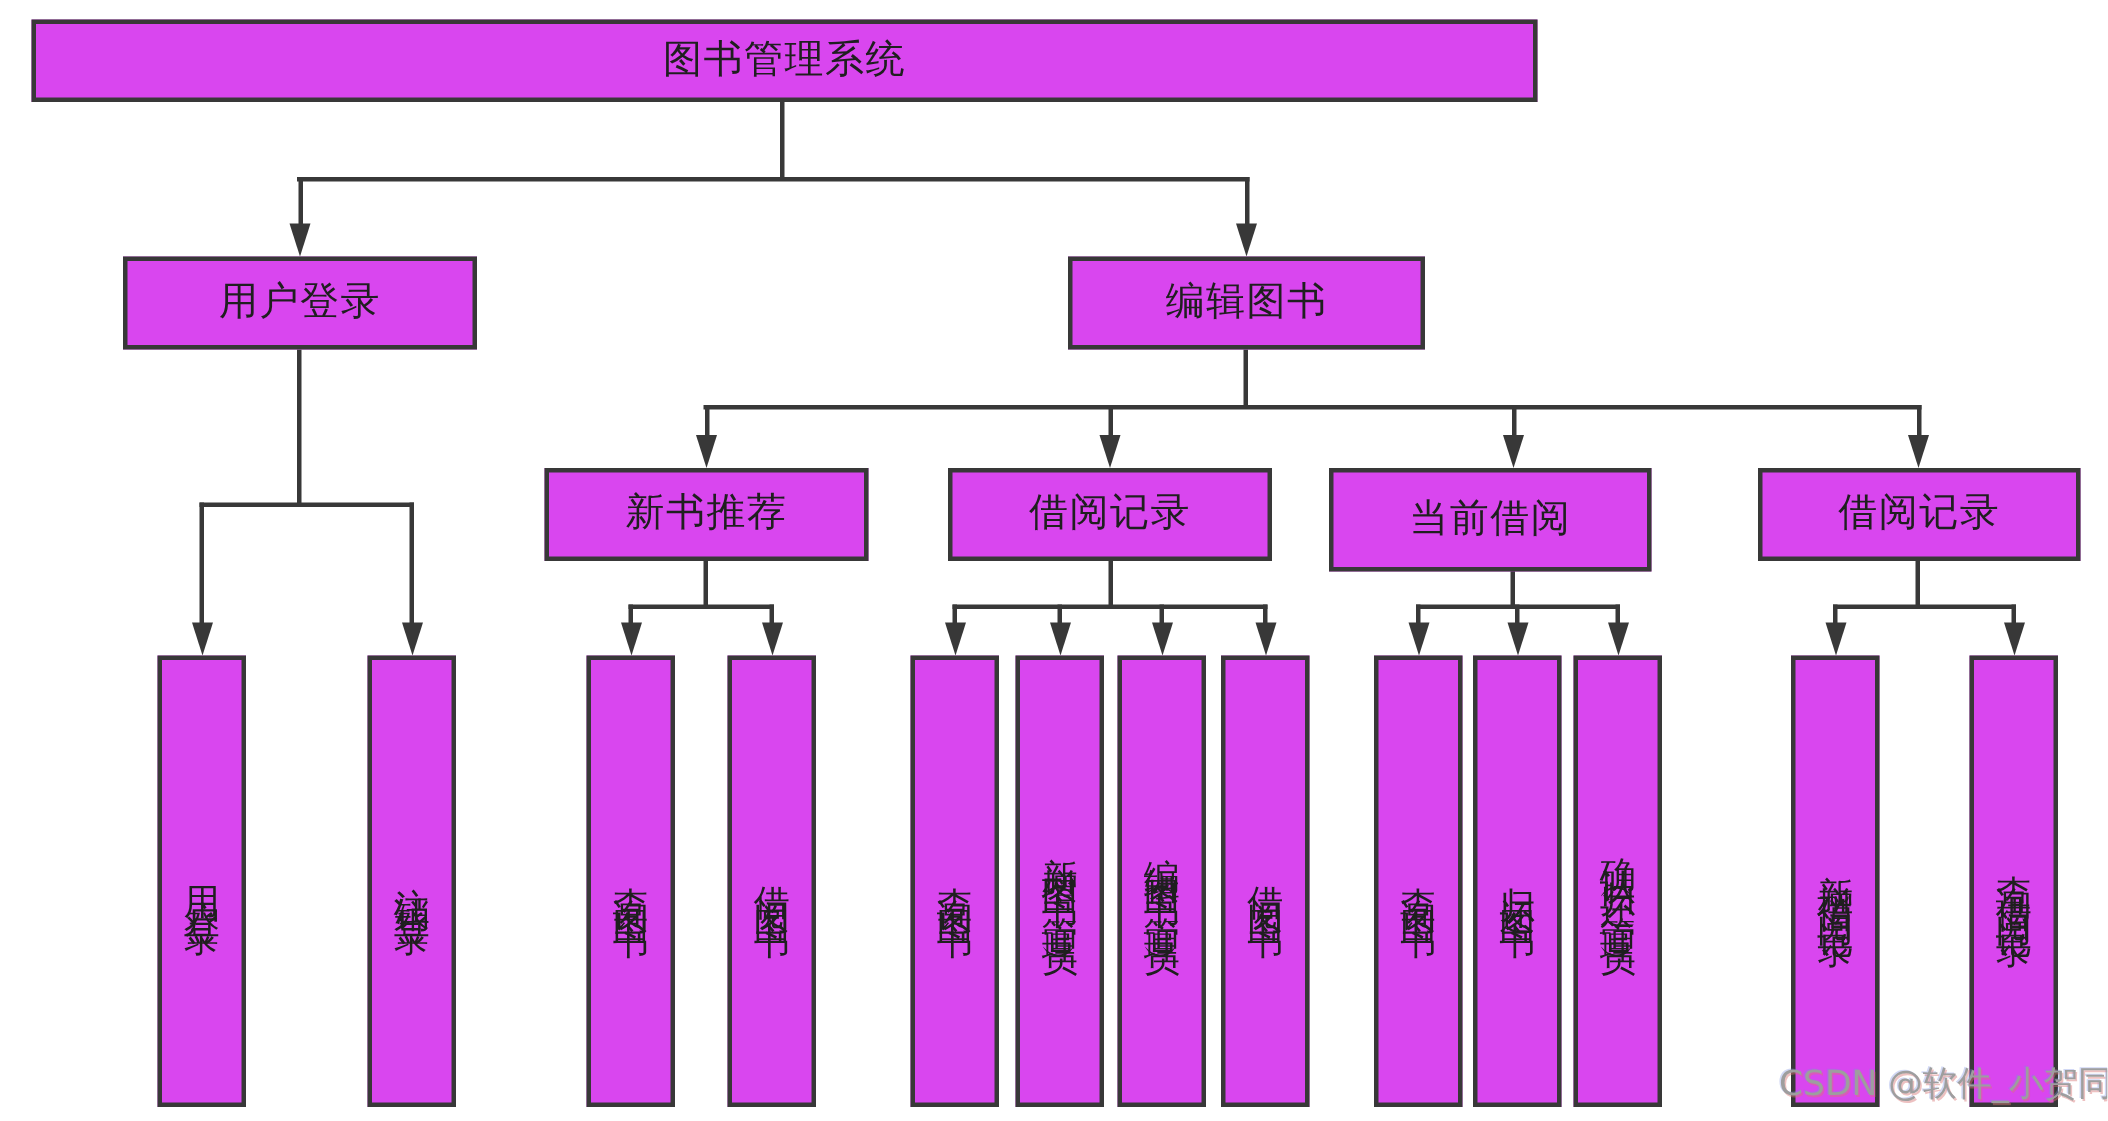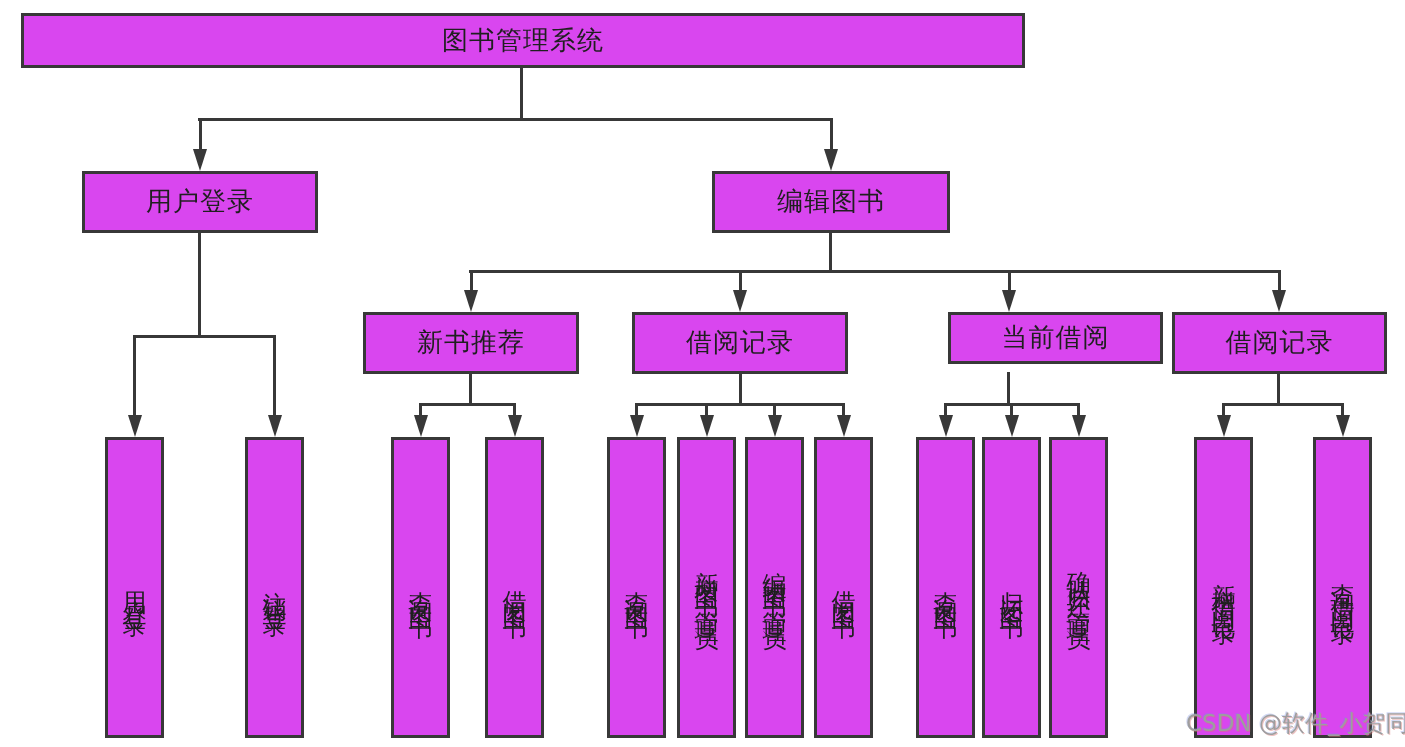--- a/index.html
+++ b/index.html
@@ -118,21 +118,21 @@
   <div class="box hbox" style="left:712px;top:171px;width:238px;height:62px;">
     <span class="label">编辑图书</span>
   </div>
 
   <div class="box hbox" style="left:363px;top:312px;width:216px;height:62px;">
     <span class="label">新书推荐</span>
   </div>
   <div class="box hbox" style="left:632px;top:312px;width:216px;height:62px;">
     <span class="label">借阅记录</span>
   </div>
-  <div class="box hbox" style="left:948px;top:312px;width:215px;height:52px;">
+  <div class="box hbox" style="left:886px;top:312px;width:215px;height:69px;">
     <span class="label">当前借阅</span>
   </div>
   <div class="box hbox" style="left:1172px;top:312px;width:215px;height:62px;">
     <span class="label">借阅记录</span>
   </div>
 
   <div class="box vbox" style="left:105px;top:437px;width:59px;height:301px;">
     <span class="label">用户登录</span>
   </div>
   <div class="box vbox" style="left:245px;top:437px;width:59px;height:301px;">

